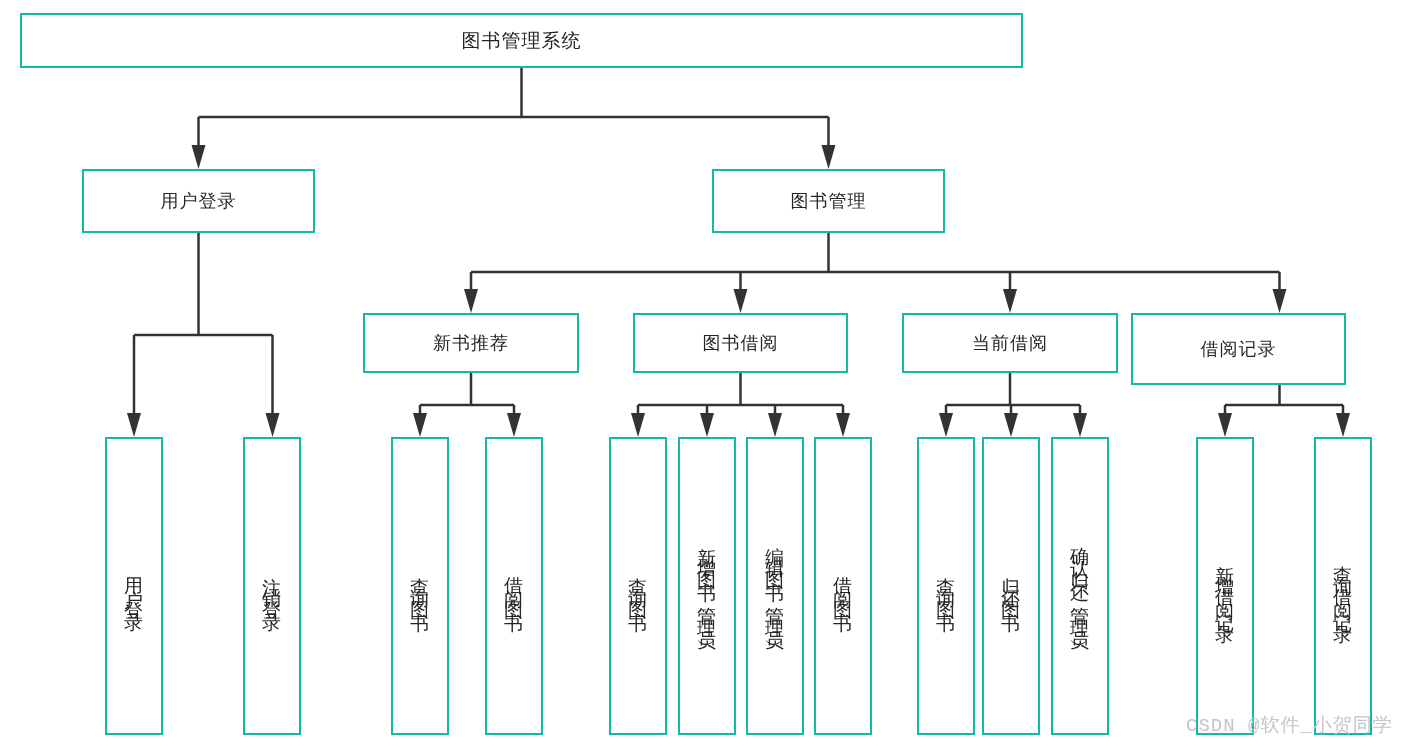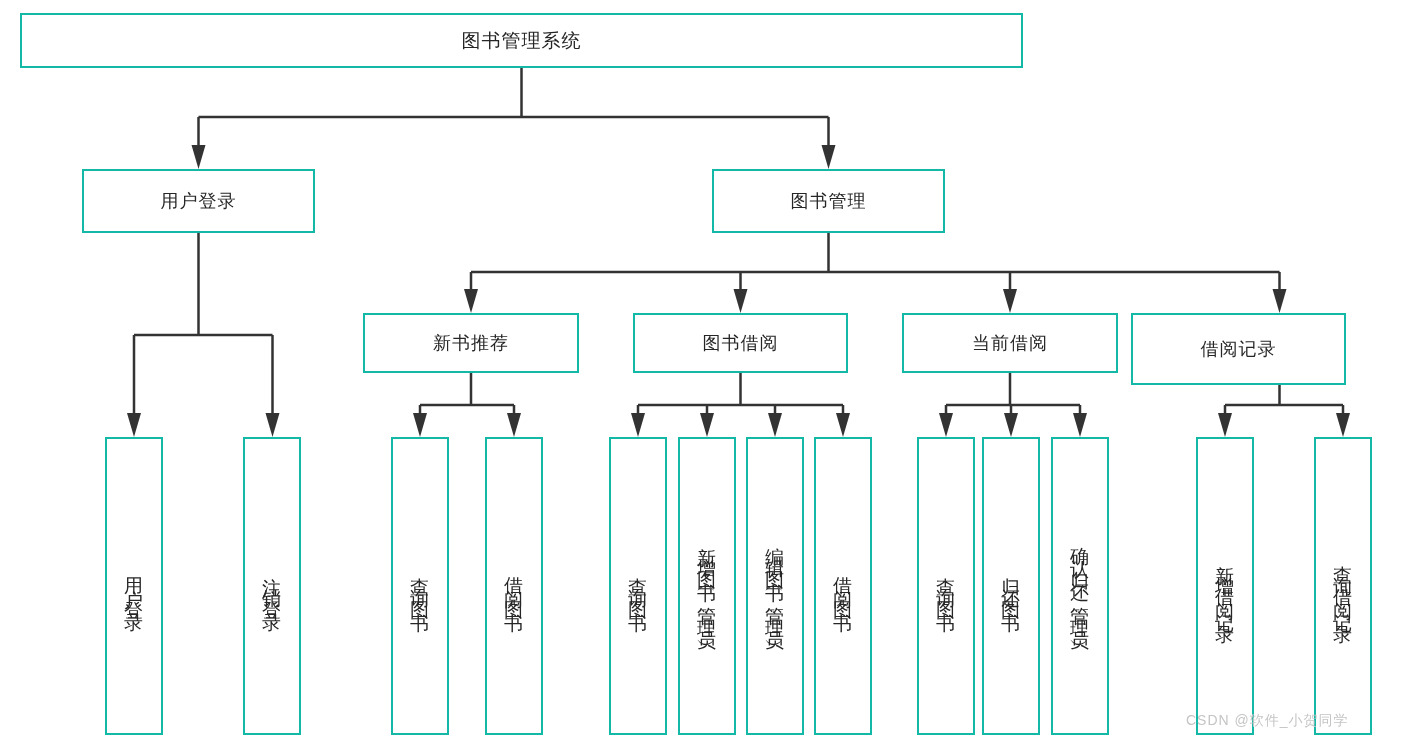--- a/index.html
+++ b/index.html
@@ -28,25 +28,26 @@
     writing-mode:vertical-rl;
     text-orientation:mixed;
     font-size:19px;
     letter-spacing:12px;
     line-height:1;
   }
   .box.v span{display:block;}
   #watermark{
     position:absolute;
     left:1186px;top:712px;
-    font-size:14px;
+    font-size:19px;
     color:#c5c5c5;
     letter-spacing:1px;
     white-space:nowrap;
     z-index:3;
+    font-family:Liberation Mono, monospace;
   }
 </style>
 </head>
 <body>
 
 <div id="canvas">
 
   <svg id="connectors" viewBox="0 0 1405 747" xmlns="http://www.w3.org/2000/svg">
 
     <g>

